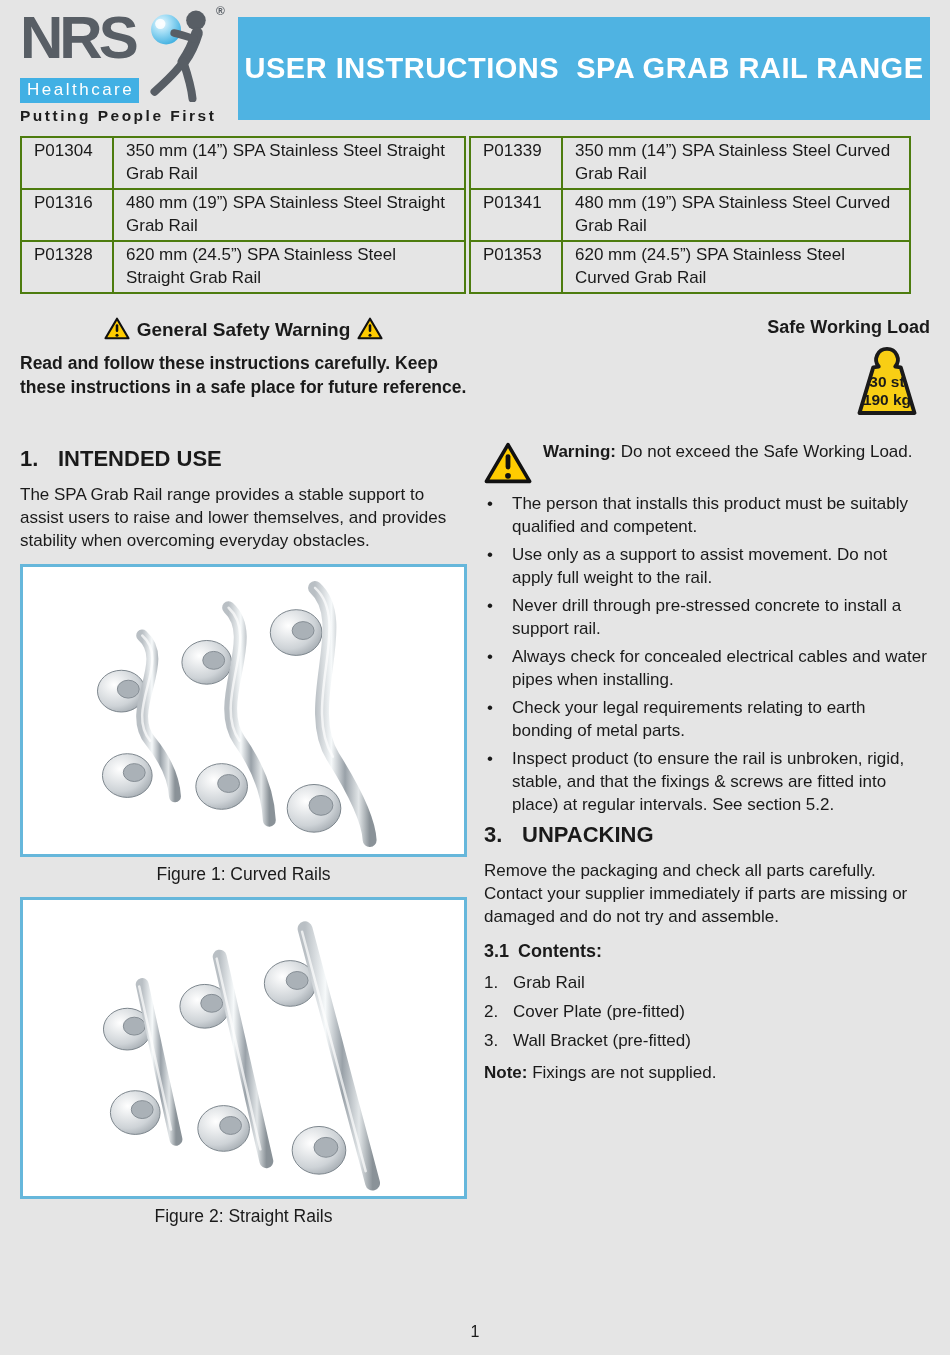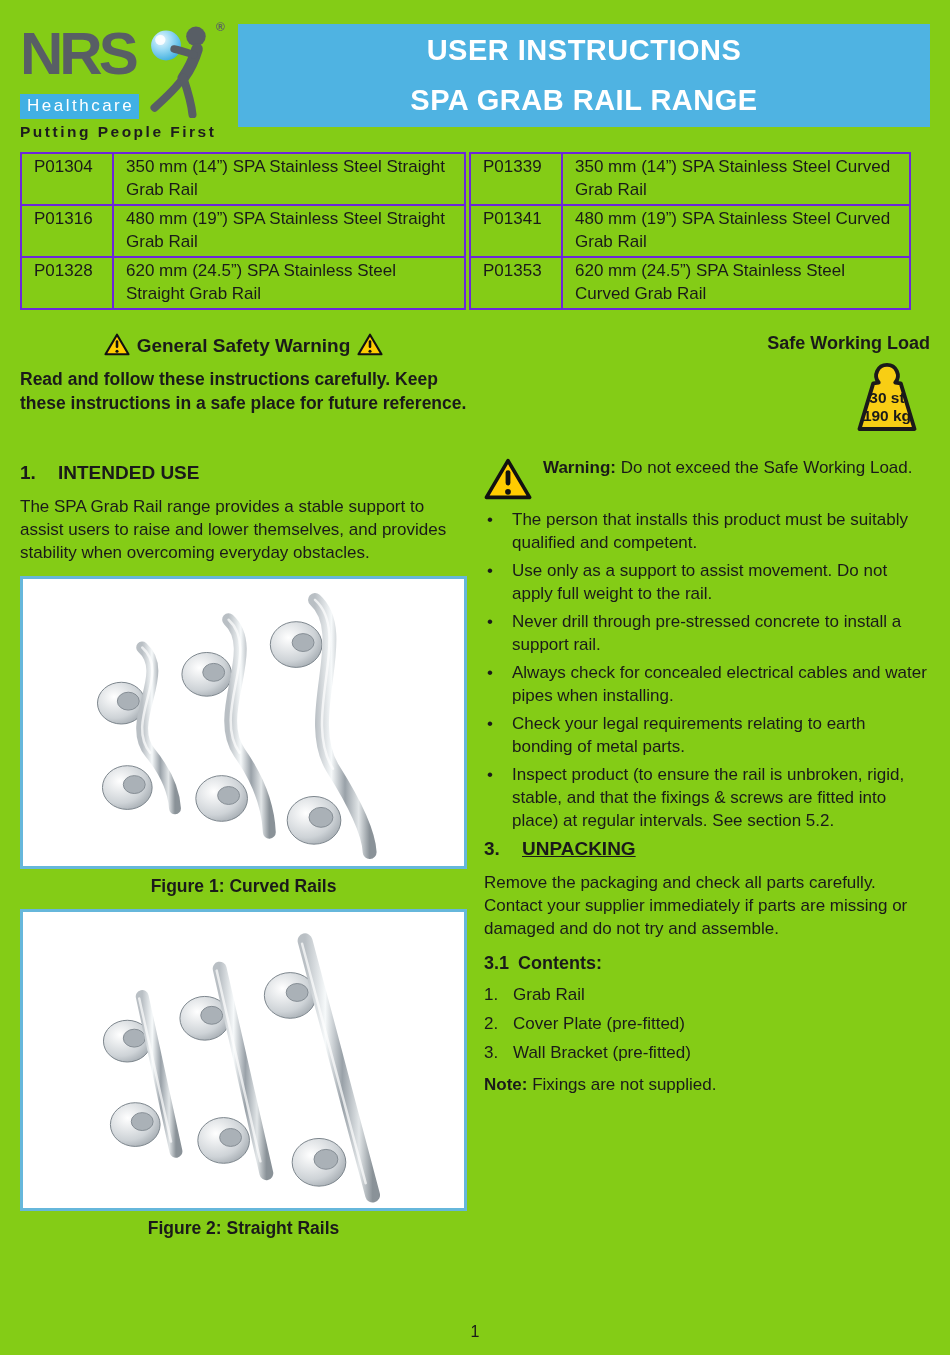--- a/index.html
+++ b/index.html
@@ -1,61 +1,61 @@
 <!DOCTYPE html>
 <html><head>
 <meta charset="utf-8">
 <style>
   * { margin:0; padding:0; box-sizing:border-box; }
   html,body { background:#ffffff; }
   body { font-family:"Liberation Sans", sans-serif; color:#1a1a1a; }
-  .page { position:relative; width:950px; height:1355px; background:#84cc16; padding:24px 20px 0 20px; overflow:hidden; }
+  .page { position:relative; width:950px; height:1355px; background:#e5e5e5; padding:8px 20px 0 20px; overflow:hidden; }
 
   
   .masthead { display:flex; align-items:flex-start; }
   .logo { width:210px; position:relative; flex:0 0 210px; }
   .logo-top { position:relative; height:66px; }
   .logo-nrs { font-size:60px; line-height:60px; font-weight:bold; color:#585e65; letter-spacing:-4px; }
   .logo-person { position:absolute; top:2px; left:118px; width:86px; height:92px; z-index:2; }
   .logo-reg { position:absolute; top:-4px; left:196px; font-size:12px; color:#585e65; font-weight:bold; }
   .logo-bar { margin-top:4px; width:119px; background:#41b0e4; color:#fff; font-size:17px; letter-spacing:2.5px; padding:2px 0 3px 7px; }
   .logo-tagline { margin-top:4px; font-size:15.5px; font-weight:bold; letter-spacing:2.5px; color:#1d1d1d; white-space:nowrap; }
 
-  .banner { flex:1; margin-left:8px; margin-top:0; height:103px; background:#4fb3e2; color:#ffffff;
-            display:flex; flex-direction:column; justify-content:center; align-items:center; gap:17px; }
+  .banner { flex:1; margin-left:8px; margin-top:9px; height:103px; background:#4fb3e2; color:#ffffff;
+            display:flex; flex-direction:row; justify-content:center; align-items:center; gap:17px; }
   .banner div { font-size:29px; font-weight:bold; letter-spacing:0.5px; }
 
   
   .tables { display:flex; gap:3px; margin-top:11px; }
   table { border-collapse:collapse; table-layout:fixed; font-size:17px; line-height:23px; }
   .t-left { width:446px; } .t-right { width:442px; }
-  td { border:2px solid #6d28d9; vertical-align:top; padding:1px 6px 3px 12px; }
+  td { border:2px solid #4d7c0f; vertical-align:top; padding:1px 6px 3px 12px; }
   td.code { width:92px; }
 
   
   .columns { display:flex; gap:17px; margin-top:15px; }
   .col-left  { flex:0 0 447px; }
   .col-right { flex:1; }
   .col-top { min-height:123px; }
 
   .gsw-head { text-align:center; font-size:19px; font-weight:bold; margin-top:8px; }
   .gsw-head .tri { vertical-align:-4px; margin:0 7px; }
   .gsw-body { margin-top:11px; font-size:17.5px; line-height:23.5px; font-weight:bold; }
 
   .swl { text-align:right; }
   .swl-title { font-size:18px; font-weight:bold; margin-top:8px; }
   .swl-icon { margin-top:7px; }
 
-  h2.section { font-size:19px; font-weight:bold; margin:6px 0 11px 0; }
+  h2.section { font-size:22px; font-weight:bold; margin:6px 0 11px 0; }
   .secnum { display:inline-block; width:38px; }
   p.body { font-size:17px; line-height:23px; }
 
   .figure-box { border:3px solid #66b7db; background:#fff; margin-top:12px; display:flex; align-items:center; justify-content:center; }
   .fb1 { height:293px; } .fb2 { height:302px; }
-  .fig-caption { text-align:center; font-size:17.5px; font-weight:bold; margin-top:7px; }
+  .fig-caption { text-align:center; font-size:17.5px; font-weight:normal; margin-top:7px; }
 
   .warn-row { display:flex; gap:11px; margin-bottom:4px;text-align:right; }
   .warn-row svg { flex:0 0 48px; margin-top:1px; }
   .warn-row p { font-size:17px; line-height:23px; }
 
   ul.bullets { list-style:none; margin-top:7px; }
   ul.bullets li { display:flex; font-size:17px; line-height:23px; margin-bottom:5px; }
   ul.bullets .dot { flex:0 0 28px; padding-left:3px; }
 
   .unp-body { margin-top:2px; }
@@ -302,21 +302,21 @@
         <li>
             <span class="dot">•</span>
             <span>Check your legal requirements relating to earth bonding of metal parts.</span>
           </li>
         <li>
             <span class="dot">•</span>
             <span>Inspect product (to ensure the rail is unbroken, rigid, stable, and that the fixings &amp; screws are fitted into place) at regular intervals. See section 5.2.</span>
           </li>
       </ul>
 
-      <h2 class="section" style="text-decoration:underline;">
+      <h2 class="section" style="">
         <span class="secnum">3.</span><span>UNPACKING</span>
       </h2>
       <p class="body unp-body">Remove the packaging and check all parts carefully. Contact your supplier immediately if parts are missing or damaged and do not try and assemble.</p>
 
       <h3 class="sub">
         <span class="subnum">3.1</span><span>Contents:</span>
       </h3>
 
       <ol class="contents">
         <li>

